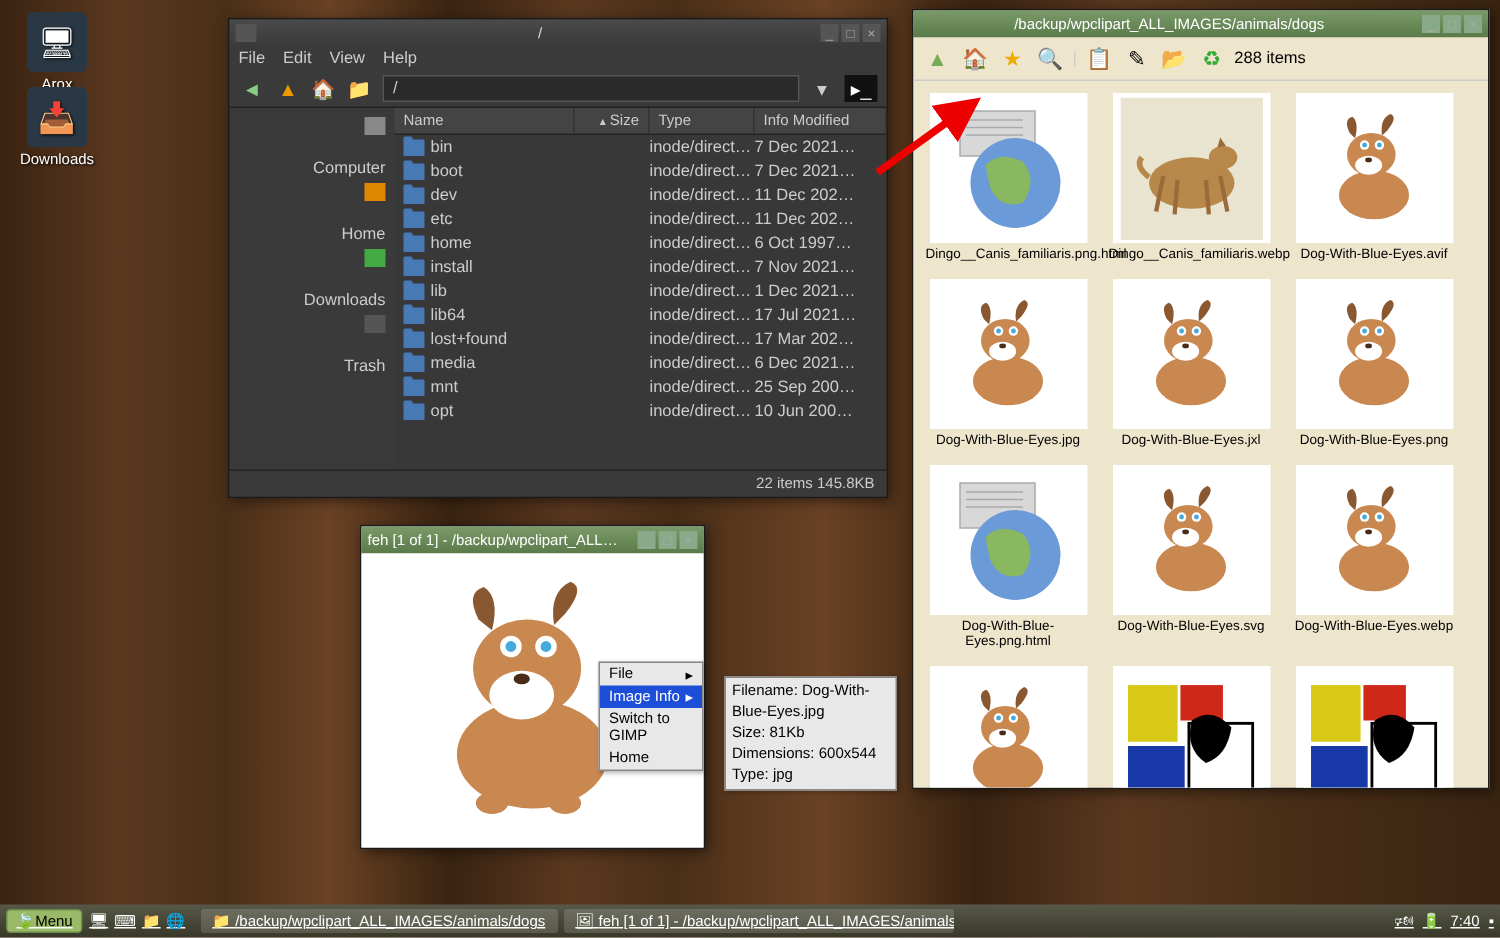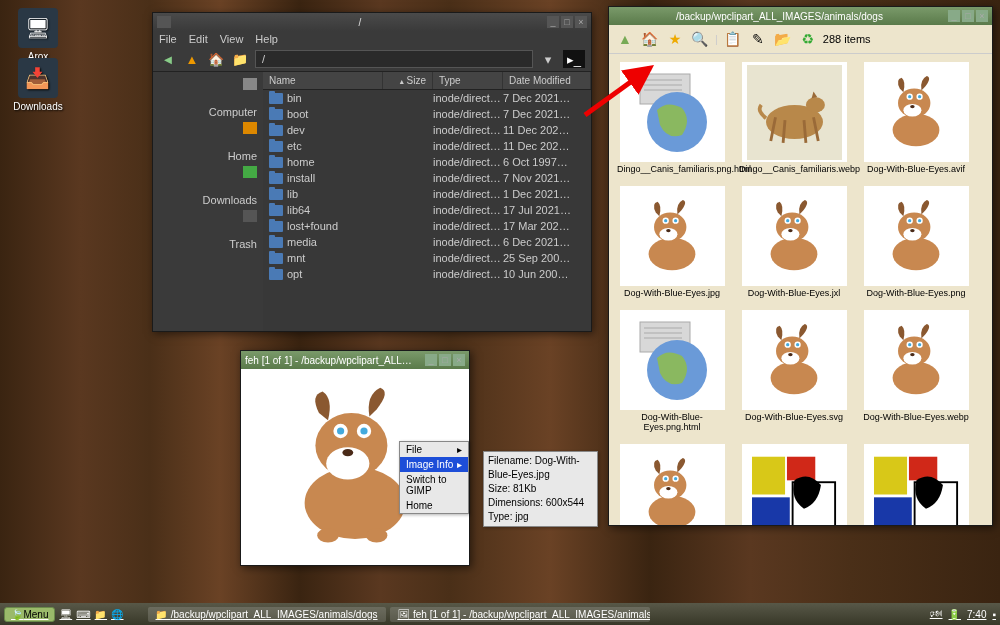--- a/index.html
+++ b/index.html
@@ -55,21 +55,21 @@
 .ctxmenu div { padding:2px 6px; }
 .ctxmenu .hl { background:#1d4ed8; color:#fff; }
 .submenu { position:absolute; background:#e8e8e8; border:1px solid #888; font-size:10px; padding:2px 4px; min-width:115px; line-height:1.4; box-shadow:1px 1px 3px rgba(0,0,0,.3); }
 
 
 .arrow { position:absolute; left:580px; top:60px; width:80px; height:60px; pointer-events:none; }
 
 
 .taskbar { position:absolute; bottom:0; left:0; right:0; height:22px; background:linear-gradient(#585848,#383828); display:flex; align-items:center; padding:0 4px; gap:4px; color:#fff; font-size:10px;text-decoration:underline; }
 .taskbar .menu-btn{background:#9aba6a;color:#000;padding:1px 6px;border-radius:3px;border:1px solid #6a8a4a;}
-.taskbar .tasks { flex:1; display:flex; gap:4px; margin-left:20px; }
+.taskbar .tasks { flex:1; display:flex; gap:4px; margin-left:6px; }
 .taskbar .task { background:rgba(255,255,255,.15); padding:2px 8px; border-radius:2px; font-size:10px; max-width:260px; overflow:hidden; white-space:nowrap; }
 .taskbar .tray { display:flex; gap:6px; align-items:center; }
 
 
 .dogsvg { width:90px; height:90px; }
 
 </style>
 </head>
 <body>
 
@@ -124,21 +124,21 @@
       <div class="sidebar-item">
           <span class="sico" style="background:#555"></span>
           <span>Trash</span>
         </div>
     </div>
     <div class="filelist">
       <div class="filehead">
         <div class="col-name">Name</div>
         <div class="col-size" style="text-align:right"><span style="font-size:8px">▴</span> <span>Size</span></div>
         <div class="col-type">Type</div>
-        <div class="col-date">Date Modified</div>
+        <div class="col-date">Info Modified</div>
       </div>
       <div id="fm1rows">
           <div class="filerow">
             <div class="fname">
               <span class="folder-icon"></span>
               <span>bin</span>
             </div>
             <div class="fsize"></div>
             <div class="ftype">inode/direct…</div>
             <div class="fdate">7 Dec 2021…</div>
@@ -238,20 +238,21 @@
               <span class="folder-icon"></span>
               <span>opt</span>
             </div>
             <div class="fsize"></div>
             <div class="ftype">inode/direct…</div>
             <div class="fdate">10 Jun 200…</div>
           </div>
         </div>
     </div>
   </div>
+  <div class="statusbar">22 items 145.8KB</div>
 </div>
 
 <div id="fm2" class="window">
   <div class="titlebar">
     <span class="title">/backup/wpclipart_ALL_IMAGES/animals/dogs</span>
     <span class="wbtn" style="background:#8a8">_</span>
     <span class="wbtn" style="background:#8a8">□</span>
     <span class="wbtn" style="background:#8a8">×</span>
   </div>
   <div class="toolbar2">

